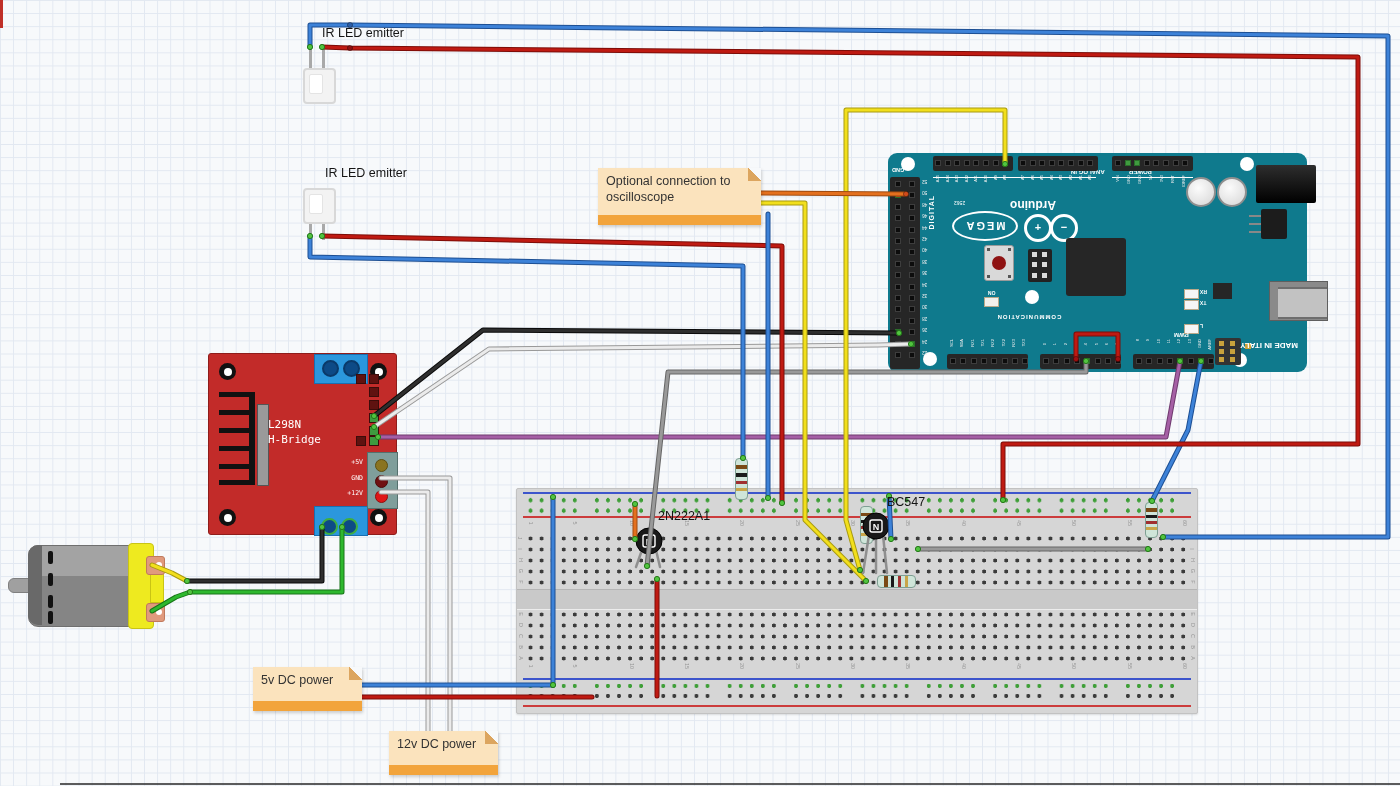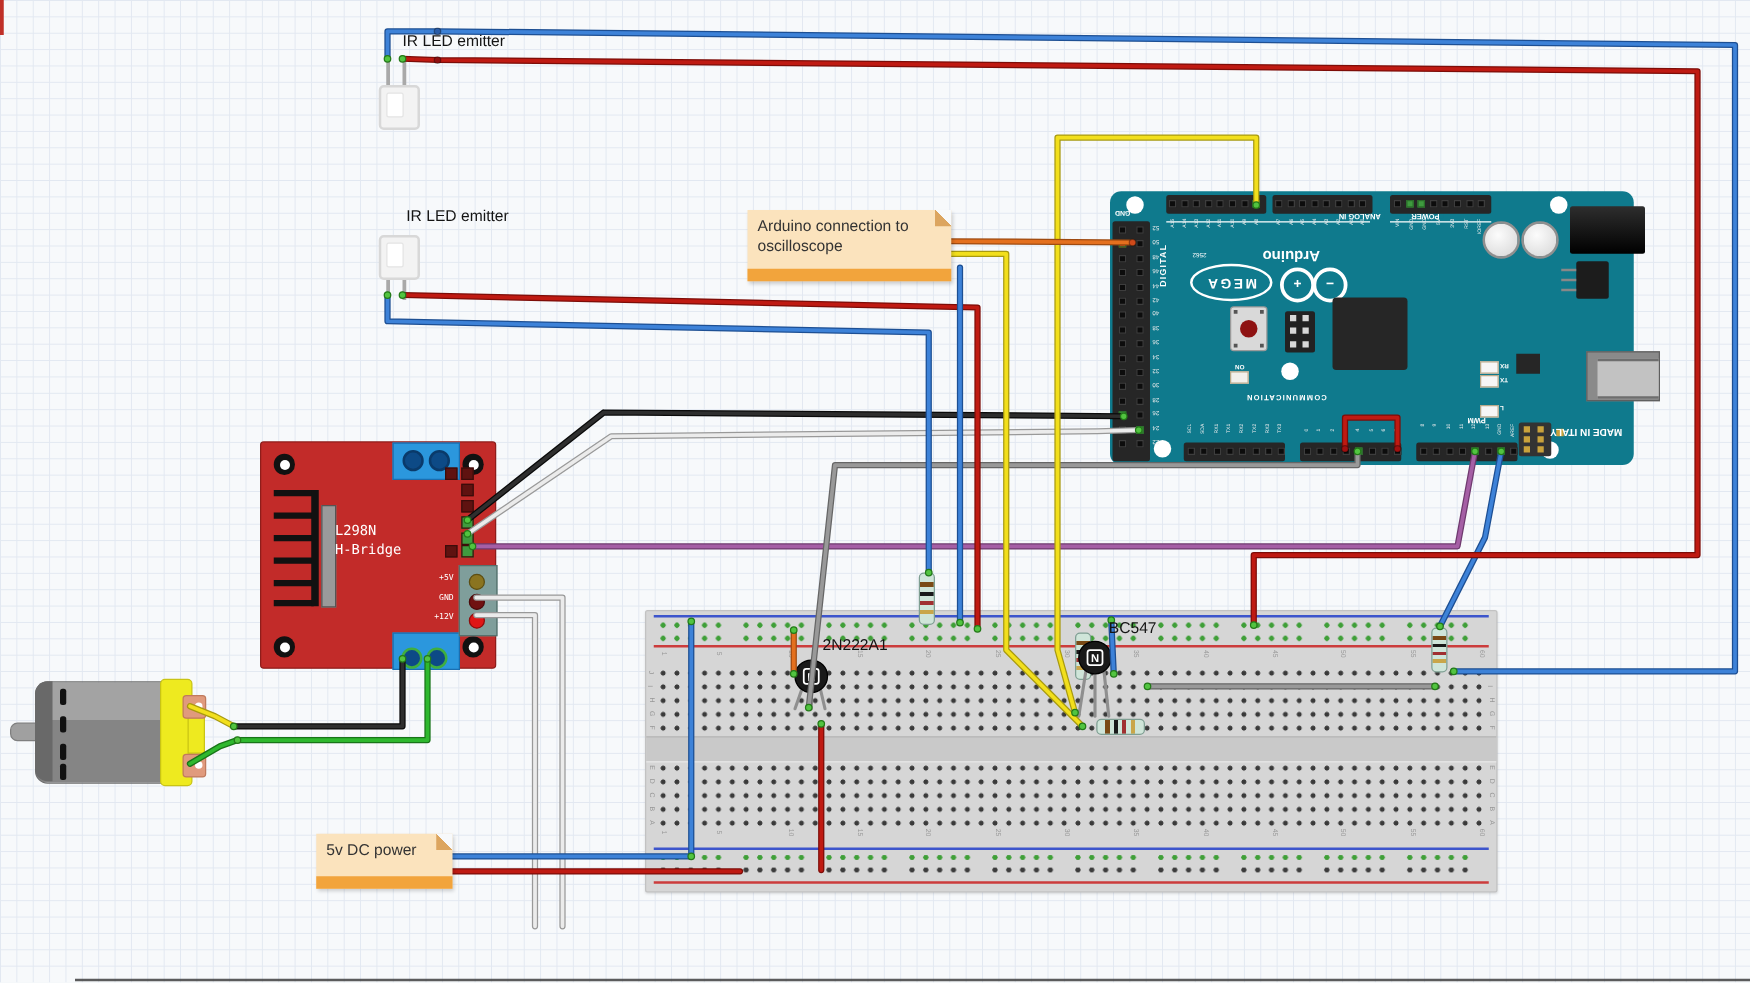--- a/index.html
+++ b/index.html
@@ -518,29 +518,34 @@
       <circle cx="374" cy="427" r="2.6" fill="#52c440" stroke="#237a18" stroke-width="1"></circle>
       <circle cx="378" cy="437" r="2.6" fill="#52c440" stroke="#237a18" stroke-width="1"></circle>
       <circle cx="350" cy="25" r="2.6" fill="#2a5da8" stroke="#00000055" stroke-width="1"></circle>
       <circle cx="350" cy="48" r="2.6" fill="#8f1010" stroke="#00000055" stroke-width="1"></circle>
       <circle cx="906" cy="194" r="2.6" fill="#cf4a1a" stroke="#00000055" stroke-width="1"></circle>
       <circle cx="1076" cy="359" r="2.6" fill="#a01010" stroke="#00000055" stroke-width="1"></circle>
       <circle cx="1118" cy="359" r="2.6" fill="#a01010" stroke="#00000055" stroke-width="1"></circle>
     </svg>
 
   <div class="note" id="note-0" style="left: 598px; top: 168px; width: 163px; height: 57px;">
-    <div class="txt">Arduino connection to oscilloscope</div>
+    <div class="txt">Optional connection to oscilloscope</div>
     <div class="bar"></div>
     <div class="fold"></div>
   </div>
   <div class="note" id="note-1" style="left: 237px; top: 667px; width: 109px; height: 44px; margin-left: 16px;">
     <div class="txt">5v DC power</div>
     <div class="bar"></div>
     <div class="fold"></div>
   </div>
+  <div class="note" id="note-2" style="left: 389px; top: 731px; width: 109px; height: 44px;">
+    <div class="txt">12v DC power</div>
+    <div class="bar"></div>
+    <div class="fold"></div>
+  </div>
 
   <span class="flabel" id="plabel-0" style="left: 322px; top: 26px;">IR LED emitter</span>
   <span class="flabel" id="plabel-1" style="left: 325px; top: 166px;">IR LED emitter</span>
   <span class="flabel" id="plabel-2" style="left: 658px; top: 509px;">2N222A1</span>
   <span class="flabel" id="plabel-3" style="left: 887px; top: 495px;">BC547</span>
 
   <div class="abs" style="left:0;top:0;width:3px;height:28px;background:#c03028;z-index:4;"></div>
   <div class="abs" style="left:60px;top:783px;width:1340px;height:2px;background:#3f3f3f;opacity:.85;z-index:4;"></div>
 <span style="position: absolute;"></span>
     <span style="position: absolute;"></span>

